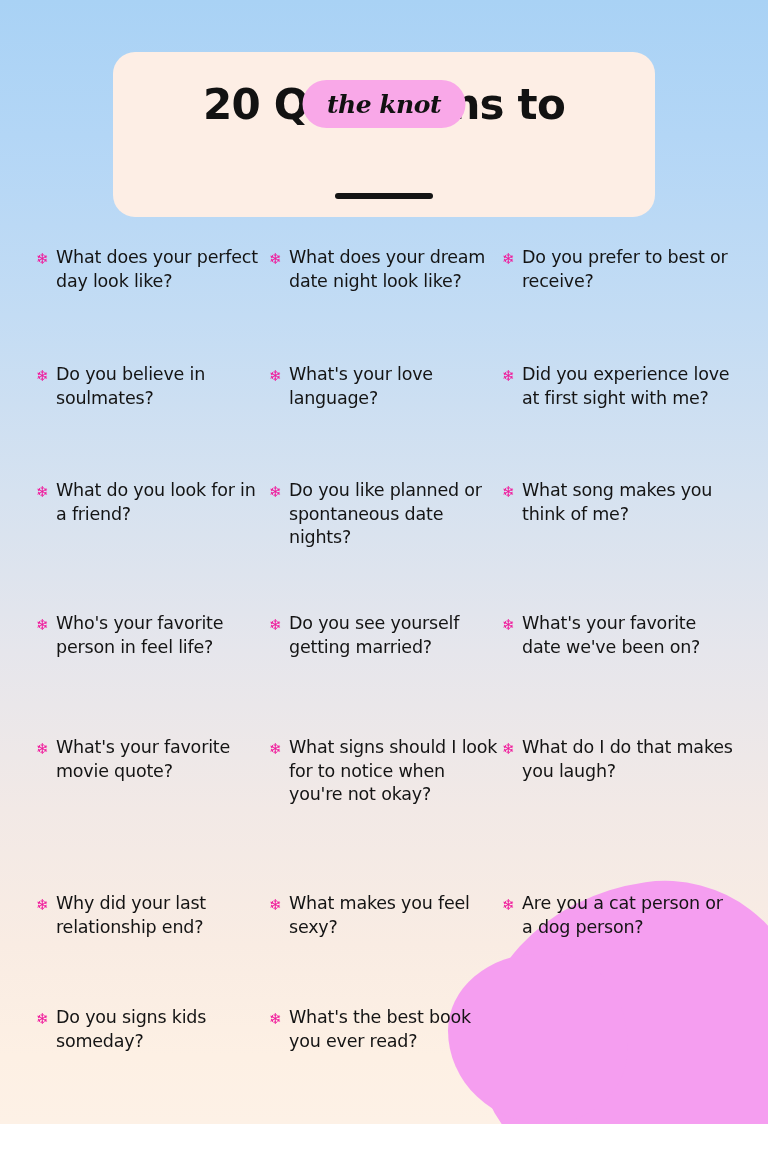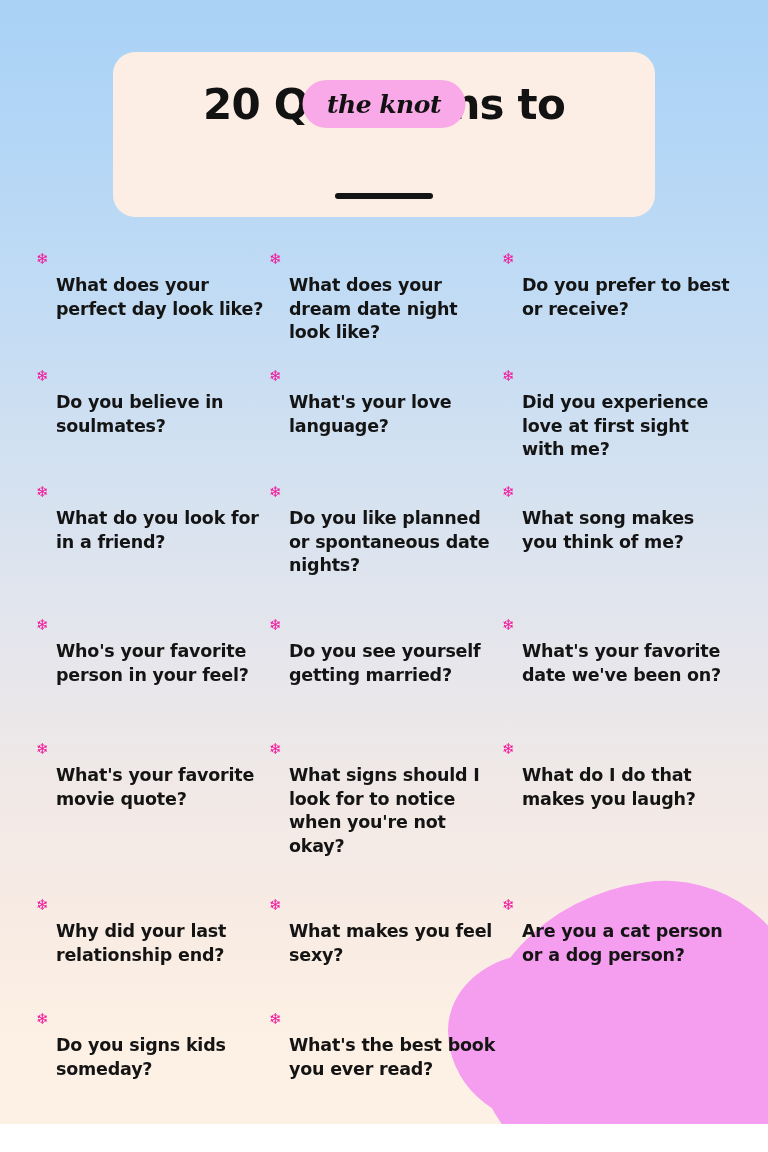--- a/index.html
+++ b/index.html
@@ -138,25 +138,24 @@
     height: 14px;
     margin-top: 5px;
     margin-right: 6px;
     color: #f0189b;
     font-size: 15px;
     line-height: 1;
   }
   .q-text {
     font-size: 17.5px;
     line-height: 1.35;
-    font-weight: bold;
+    font-weight: normal;
     color: #141414;
     font-family: "DejaVu Sans", sans-serif;
     letter-spacing: -0.2px;
-    margin-top: 28px;
   }
 </style>
 </head>
 <body>
 
 <div class="poster">
 
   <div class="blob"></div>
   <div class="blob2"></div>
 
@@ -179,21 +178,21 @@
       <div class="q-item" style="position:absolute;top:117px;">
         <span class="bullet">❄</span>
         <span class="q-text">Do you believe in soulmates?</span>
       </div>
       <div class="q-item" style="position:absolute;top:233px;">
         <span class="bullet">❄</span>
         <span class="q-text">What do you look for in a friend?</span>
       </div>
       <div class="q-item" style="position:absolute;top:366px;">
         <span class="bullet">❄</span>
-        <span class="q-text">Who's your favorite person in your feel?</span>
+        <span class="q-text">Who's your favorite person in feel life?</span>
       </div>
       <div class="q-item" style="position:absolute;top:490px;">
         <span class="bullet">❄</span>
         <span class="q-text">What's your favorite movie quote?</span>
       </div>
       <div class="q-item" style="position:absolute;top:646px;">
         <span class="bullet">❄</span>
         <span class="q-text">Why did your last relationship end?</span>
       </div>
       <div class="q-item" style="position:absolute;top:760px;">

